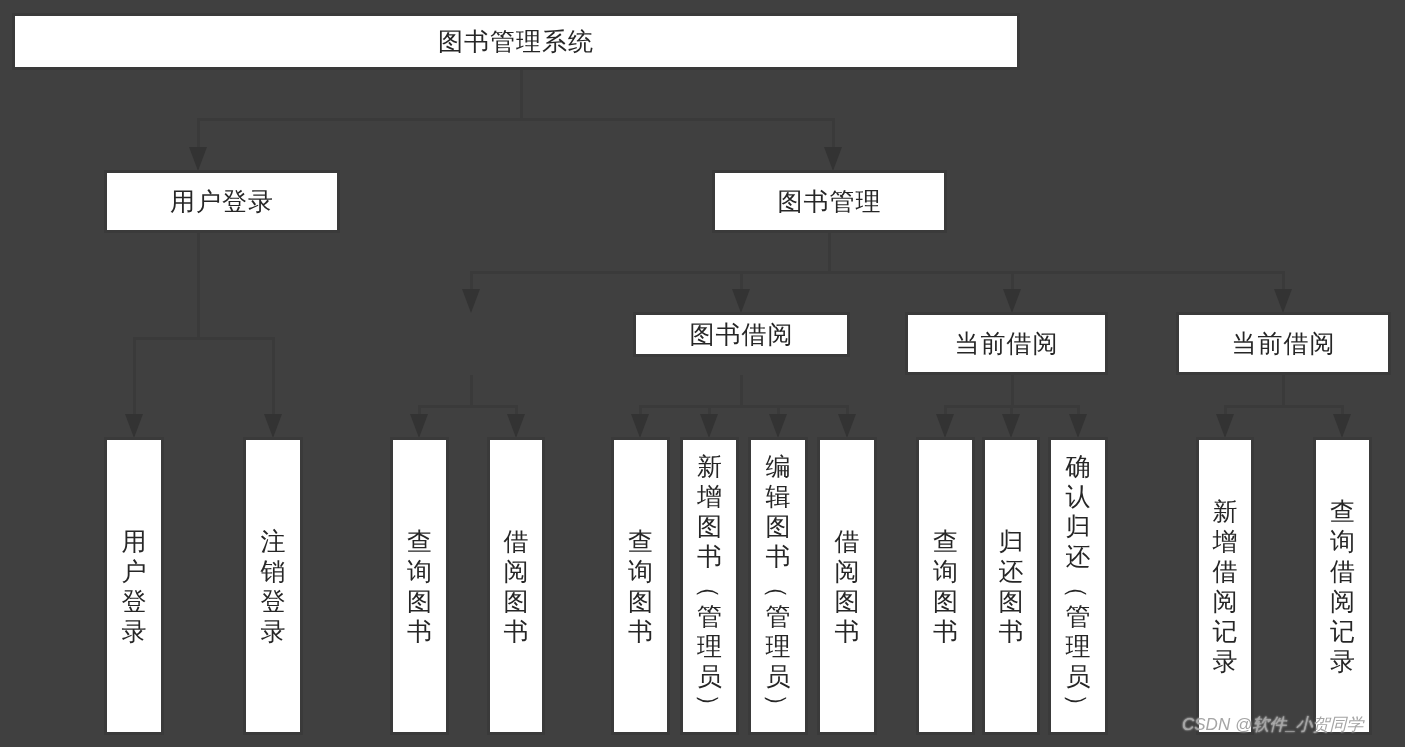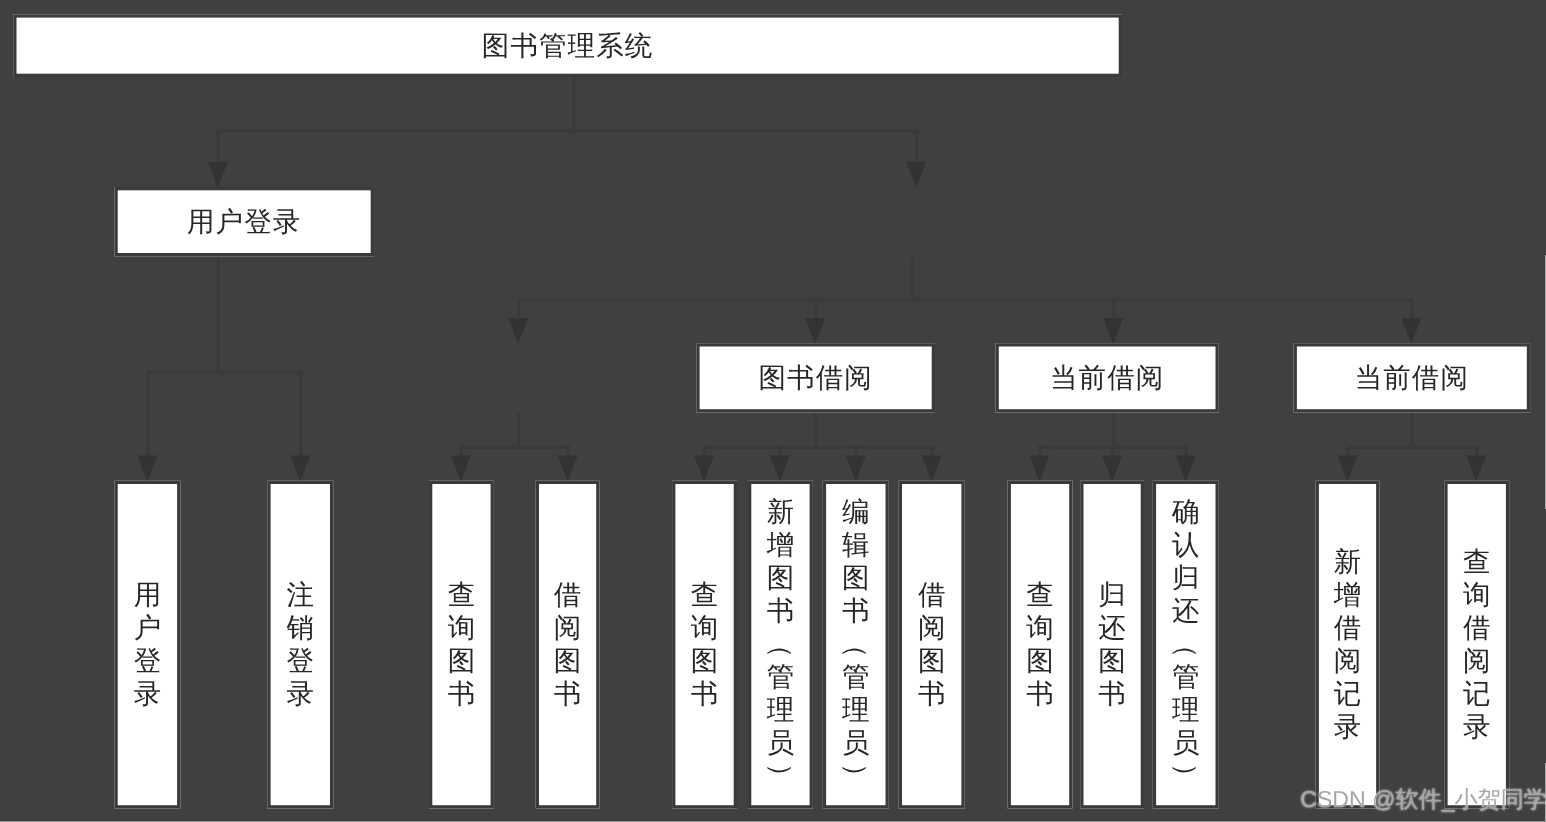--- a/index.html
+++ b/index.html
@@ -18,63 +18,67 @@
   .vtext .char.rot { transform:rotate(90deg); }
   .hline { position:absolute; height:3px; background:#3a3a3a; z-index:1; }
   .vline { position:absolute; width:3px;  background:#3a3a3a; z-index:1; }
   .arrow {
     position:absolute; width:0; height:0; z-index:1;
     border-left:9px solid transparent; border-right:9px solid transparent;
     border-top:24px solid #333333;
   }
   .watermark {
     position:absolute; left:1182px; top:713px; z-index:6;
-    color:#a5a5a5; font-size:21px; white-space:nowrap;
+    color:#a5a5a5; font-size:17px; white-space:nowrap;
     text-shadow:0 0 2px #ffffff;
+    font-style:italic;
   }
 </style>
 </head>
 <body>
 
 <div class="canvas">
 
   <div class="box" style="left:12px; top:13px; width:1008px; height:57px;">
     <span>图书管理系统</span>
   </div>
 
   <div class="vline" style="left:520px; top:70px;  height:48px;"></div>
   <div class="hline" style="left:197px; top:118px; width:637px;"></div>
   <div class="vline" style="left:197px; top:118px; height:32px;"></div>
   <div class="vline" style="left:832px; top:118px; height:32px;"></div>
   <div class="arrow" style="left:189px; top:147px;"></div>
   <div class="arrow" style="left:824px; top:147px;"></div>
 
   <div class="box" style="left:80px; top:170px; width:236px; height:63px;margin-left:24px;">
     <span>用户登录</span>
+  </div>
+  <div class="box" style="left:712px; top:170px; width:235px; height:63px;">
+    <span>图书管理</span>
   </div>
 
   <div class="vline" style="left:197px; top:233px; height:104px;"></div>
   <div class="hline" style="left:133px; top:337px; width:142px;"></div>
   <div class="vline" style="left:133px; top:337px; height:80px;"></div>
   <div class="vline" style="left:272px; top:337px; height:80px;"></div>
   <div class="arrow" style="left:125px; top:414px;"></div>
   <div class="arrow" style="left:264px; top:414px;"></div>
 
   <div class="vline" style="left:828px; top:233px; height:40px;"></div>
   <div class="hline" style="left:470px; top:271px; width:814px;"></div>
   <div class="vline" style="left:470px;  top:271px; height:20px;"></div>
   <div class="vline" style="left:740px;  top:271px; height:20px;"></div>
   <div class="vline" style="left:1011px; top:271px; height:20px;"></div>
   <div class="vline" style="left:1282px; top:271px; height:20px;"></div>
   <div class="arrow" style="left:462px;  top:289px;"></div>
   <div class="arrow" style="left:732px;  top:289px;"></div>
   <div class="arrow" style="left:1003px; top:289px;"></div>
   <div class="arrow" style="left:1274px; top:289px;"></div>
 
-  <div class="box" style="left:633px; top:312px; width:217px; height:63px;">
+  <div class="box" style="left:633px; top:312px; width:217px; height:45px;">
     <span>图书借阅</span>
   </div>
   <div class="box" style="left:905px; top:312px; width:203px; height:63px;text-align:center;">
     <span>当前借阅</span>
   </div>
   <div class="box" style="left:1176px; top:312px; width:215px; height:63px;">
     <span>当前借阅</span>
   </div>
 
   <div class="vline" style="left:470px; top:375px; height:32px;"></div>

